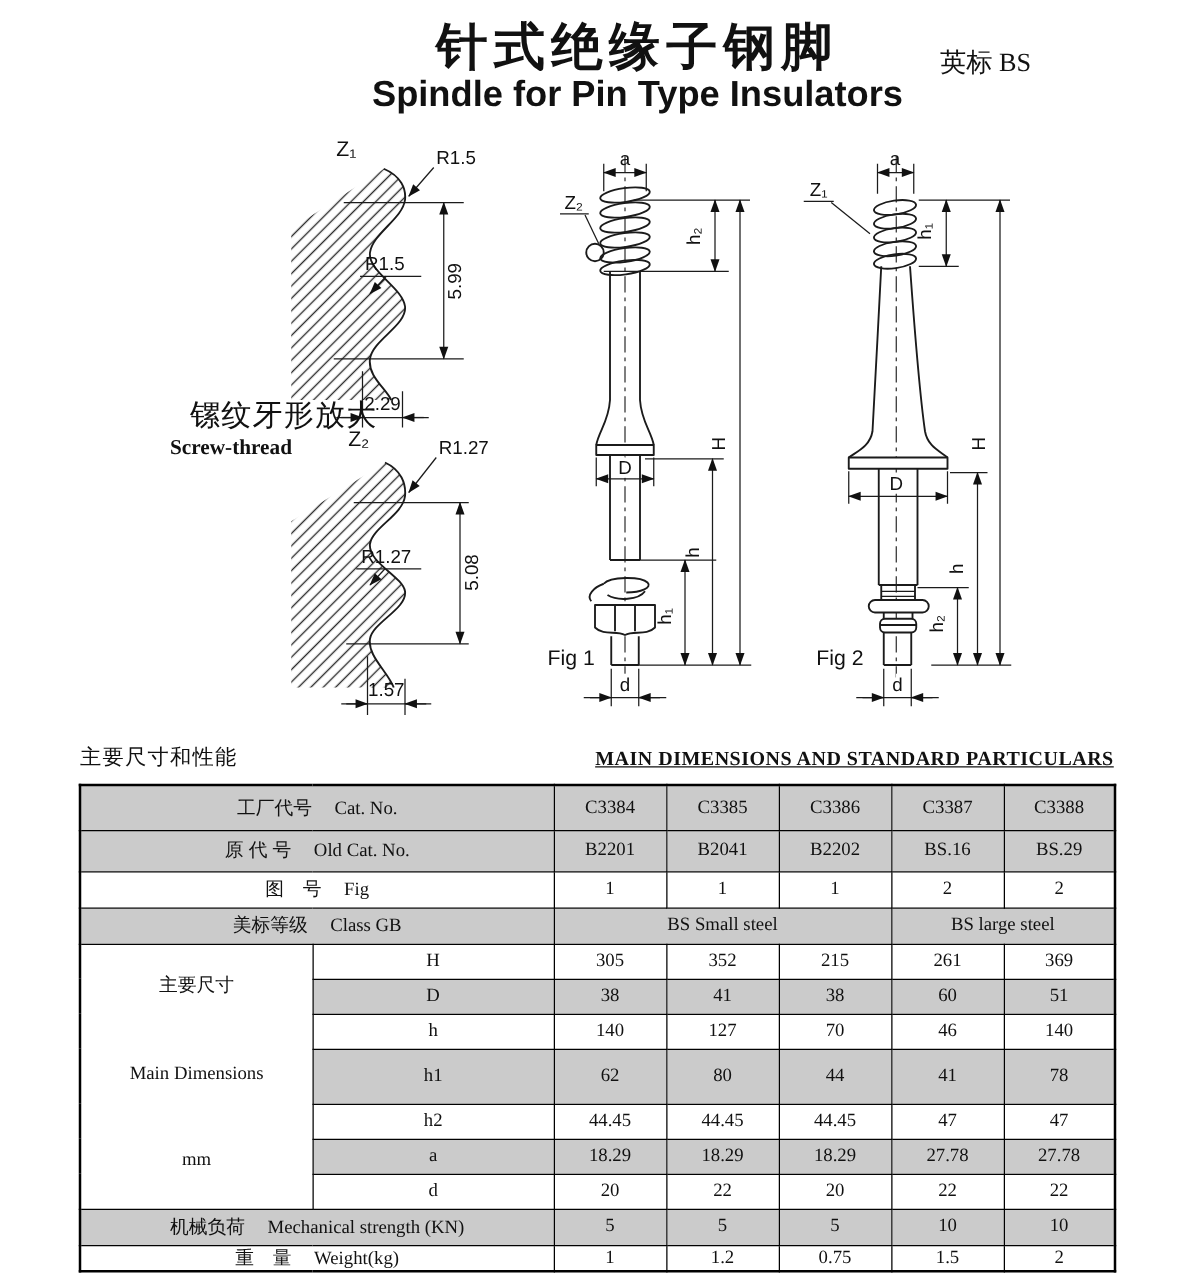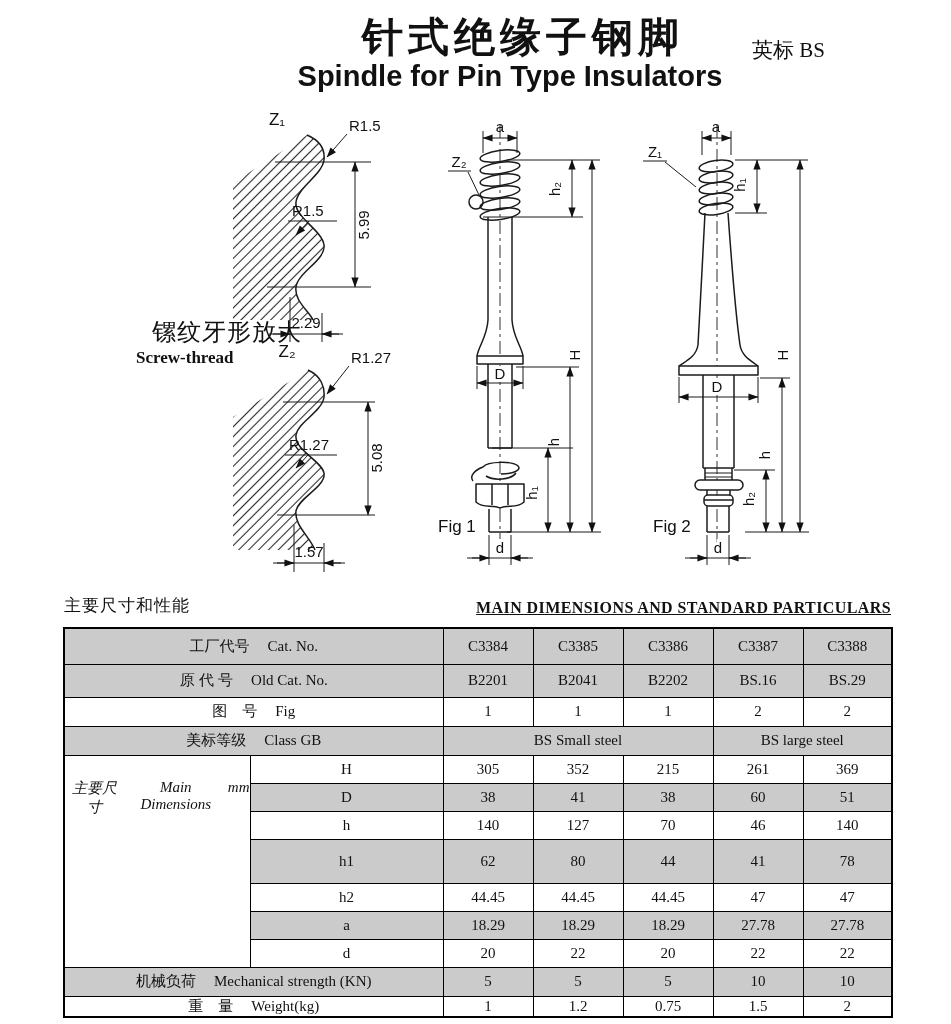--- a/index.html
+++ b/index.html
@@ -1,19 +1,19 @@
 <!DOCTYPE html>
 <html><head>
 <meta charset="utf-8">
 <style>
   html,body{margin:0;padding:0;background:#fff;}
   body{width:951px;height:1024px;position:relative;font-family:"Liberation Sans",sans-serif;color:#111;overflow:hidden;}
   .page{position:absolute;inset:0;background:#fff;}
 
-  .title-zh{position:absolute;left:163px;top:10px;width:720px;text-align:center;
+  .title-zh{position:absolute;left:150px;top:10px;width:720px;text-align:center;
     font-size:41px;font-weight:bold;letter-spacing:5px;}
   .title-en{position:absolute;left:150px;top:60px;width:720px;text-align:center;
     font-size:29px;font-weight:bold;letter-spacing:0px;}
   .std-label{position:absolute;left:752px;top:36px;font-size:21px;
     font-family:"Liberation Serif",serif;}
 
   .thread-note-zh{position:absolute;left:152px;top:316px;font-size:24px;letter-spacing:1px;}
   .thread-note-en{position:absolute;left:136px;top:348px;font-size:17px;font-weight:bold;
     font-family:"Liberation Serif",serif;}
 
@@ -31,21 +31,21 @@
     font-family:"Liberation Serif",serif;letter-spacing:0.4px;text-decoration:underline;}
 
   table.spec{position:absolute;left:63px;top:627px;width:828px;border-collapse:collapse;
     table-layout:fixed;font-family:"Liberation Serif",serif;border:2px solid #000;}
   table.spec td{border:1px solid #000;font-size:15px;text-align:center;padding:0;overflow:hidden;}
   tr.shade td{background:#cbcbcb;}
   td.lbl{text-align:left;padding-left:13px;}
   .lbl .zh{font-family:"Liberation Sans",sans-serif;font-size:15px;margin-right:18px;}
   .lbl .en{font-size:15px;}
   td.biglbl{background:#fff;vertical-align:middle;}
-  .stack{display:flex;flex-direction:row;justify-content:space-between;height:158px;padding:14px 0 20px 0;font-style:italic;}
+  .stack{display:flex;flex-direction:column;justify-content:space-between;height:158px;padding:14px 0 20px 0;}
   .stack .zh{font-family:"Liberation Sans",sans-serif;font-size:15px;}
   .stack .en,.stack .unit{font-size:15px;}
 </style>
 </head>
 <body>
 
 <div class="page">
 
   <div class="title-zh">针式绝缘子钢脚</div>
   <div class="title-en">Spindle for Pin Type Insulators</div>

